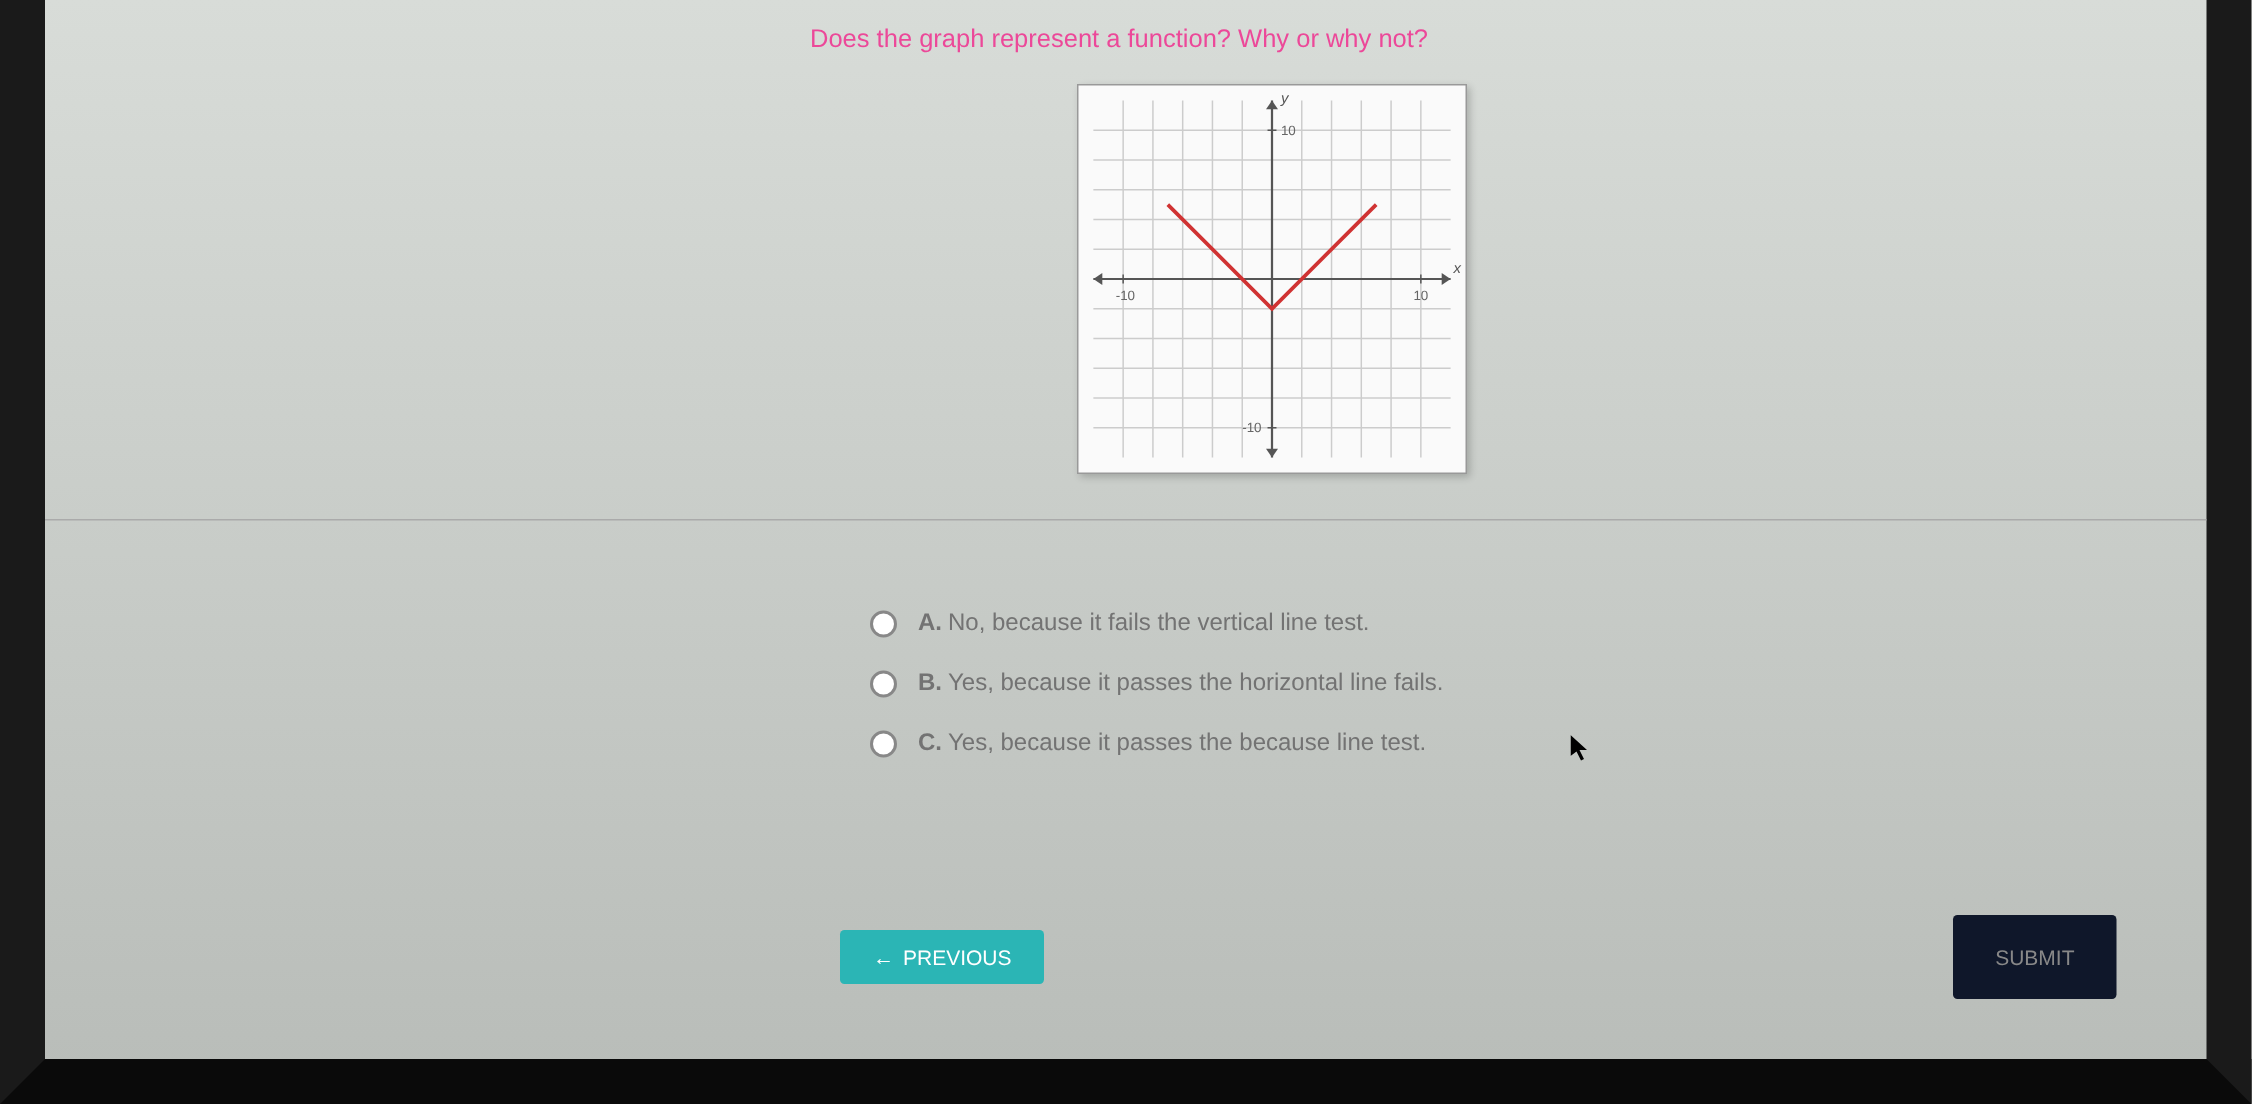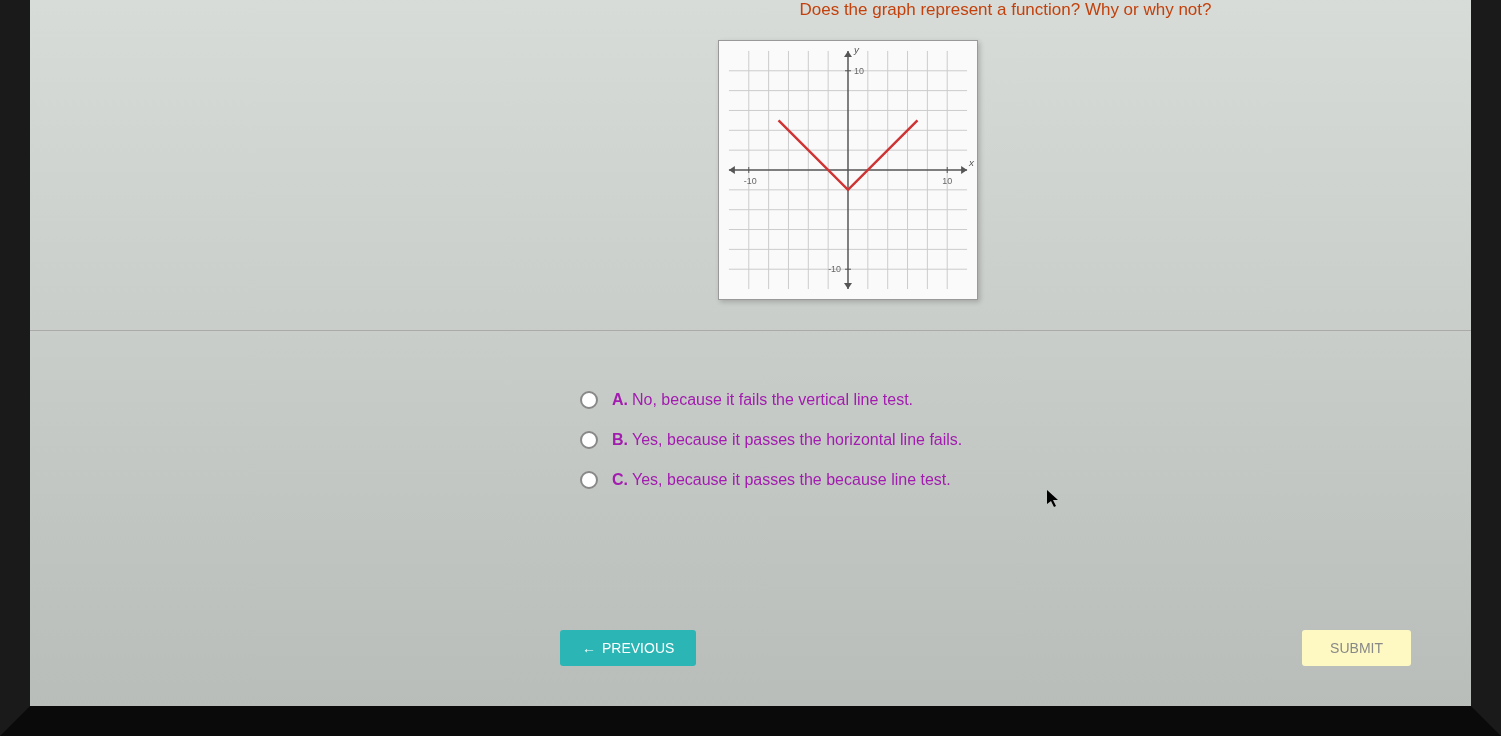--- a/index.html
+++ b/index.html
@@ -25,24 +25,24 @@
       border-right: 30px solid #1a1a1a;
       border-bottom: 30px solid #0a0a0a;
     }
     .content-area {
       padding: 0 0 0 0;
       width: 100%;
       height: 100%;
     }
     .question-text {
       font-size: 17px;
-      color: #c2410c;
-      text-align: center;
+      color: #ec4899;
+      text-align: left;
       margin-left: 510px;
-      margin-top: 0;
+      margin-top: 16px;
       font-weight: 500;
     }
     .graph-container {
       width: 260px;
       height: 260px;
       margin: 20px auto 0 auto;
       margin-left: 688px;
       background: #fafafa;
       border: 1px solid #999;
       position: relative;
@@ -54,21 +54,21 @@
     }
     .answers-area {
       margin-top: 60px;
       margin-left: 550px;
     }
     .answer-option {
       display: flex;
       align-items: flex-end;
       margin-bottom: 22px;
       font-size: 16px;
-      color: #a21caf;
+      color: #737373;
     }
     .radio-circle {
       width: 18px;
       height: 18px;
       border: 2px solid #888;
       border-radius: 50%;
       margin-right: 14px;
       background: #fff;
       flex-shrink: 0;
     }
@@ -91,24 +91,24 @@
       border: none;
       padding: 10px 22px;
       font-size: 14px;
       border-radius: 3px;
       cursor: pointer;
       display: flex;
       align-items: center;
       gap: 6px;
     }
     .submit-btn {
-      background: #fef9c3;
+      background: #0f172a;
       color: #888;
       border: none;
-      padding: 10px 28px;
+      padding: 20px 28px;
       font-size: 14px;
       border-radius: 3px;
       cursor: pointer;
     }
     .cursor-icon {
       position: absolute;
       right: 410px;
       top: 490px;
       color: #222;
       font-size: 16px;

